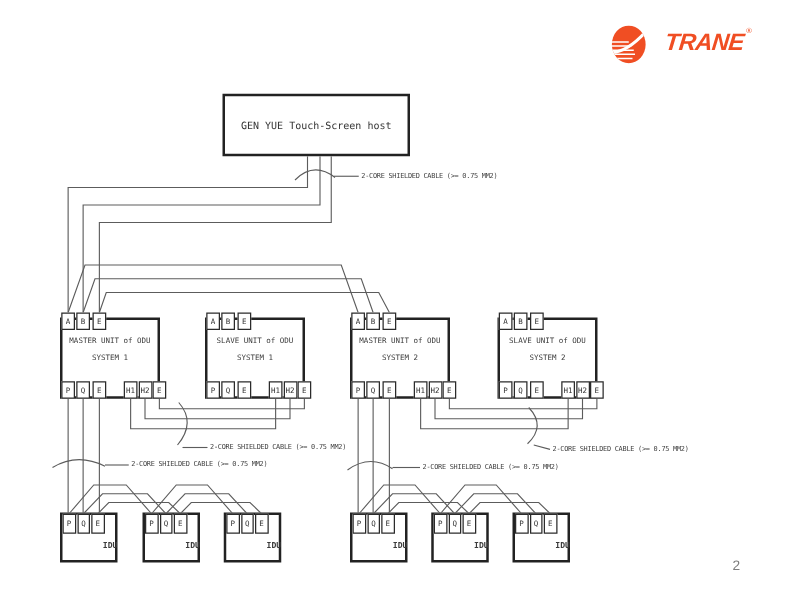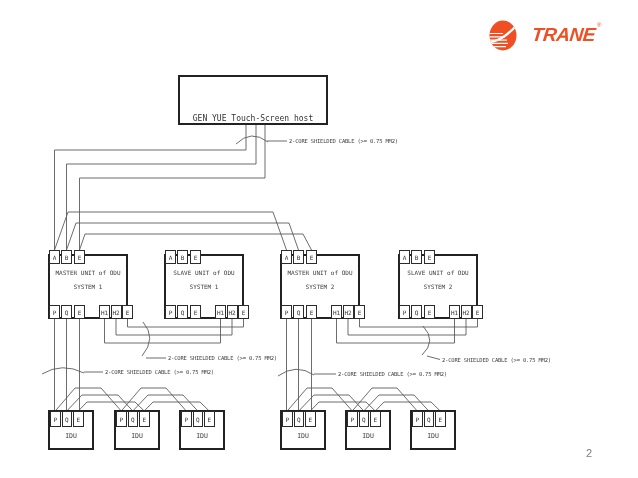--- a/index.html
+++ b/index.html
@@ -12,27 +12,27 @@
   .logo-circle{position:absolute;left:0;top:2px;}
   .wordmark{position:absolute;left:43px;top:6px;font-family:"Liberation Sans",sans-serif;
             font-style:italic;font-weight:bold;font-size:19px;letter-spacing:-0.5px;color:#F04E23;
             transform:skewX(-6deg);}
   .reg{position:absolute;left:108px;top:4px;font-size:6px;color:#F04E23;font-family:"Liberation Sans",sans-serif;}
   
   svg.wires{position:absolute;left:0;top:0;z-index:1;}
   svg.wires polyline, svg.wires path, svg.wires line{fill:none;stroke:#5c5c5c;stroke-width:0.9;}
   
   .box{position:absolute;box-sizing:border-box;background:#fff;border:2px solid #222;z-index:2;}
-  .host-box{left:178px;top:75px;width:150px;height:50px;display:flex;align-items:flex-end;justify-content:center;
+  .host-box{left:178px;top:75px;width:150px;height:50px;display:flex;align-items:center;justify-content:center;
             font-size:8px;color:#333;}
   .odu{height:65px;width:80px;}
   .idu{height:40px;width:46px;}
   .odu-name{position:absolute;left:0;top:15px;width:100%;text-align:center;font-size:6px;color:#3a3a3a;z-index:3;}
   .odu-sys{position:absolute;left:0;top:29px;width:100%;text-align:center;font-size:6px;color:#3a3a3a;z-index:3;}
-  .idu-label{position:absolute;left:0;top:22px;width:100%;text-align:center;font-size:6.5px;color:#3a3a3a;z-index:3;}
+  .idu-label{position:absolute;left:0;top:22px;width:100%;text-align:right;font-size:6.5px;color:#3a3a3a;z-index:3;font-weight:bold;}
   .term{position:absolute;box-sizing:border-box;width:11px;height:14px;background:#fff;border:1px solid #2b2b2b;
         display:flex;align-items:center;justify-content:center;font-size:6px;color:#333;z-index:3;}
   .term.idu-t{width:10.5px;height:16px;}
   .cable-label{position:absolute;font-size:5.5px;letter-spacing:-0.2px;color:#3f3f3f;z-index:4;white-space:nowrap;}
   .page-num{position:absolute;left:586px;top:447px;font-family:"Liberation Sans",sans-serif;
             font-size:11px;color:#7d7d7d;}
 </style>
 </head>
 <body>
 

